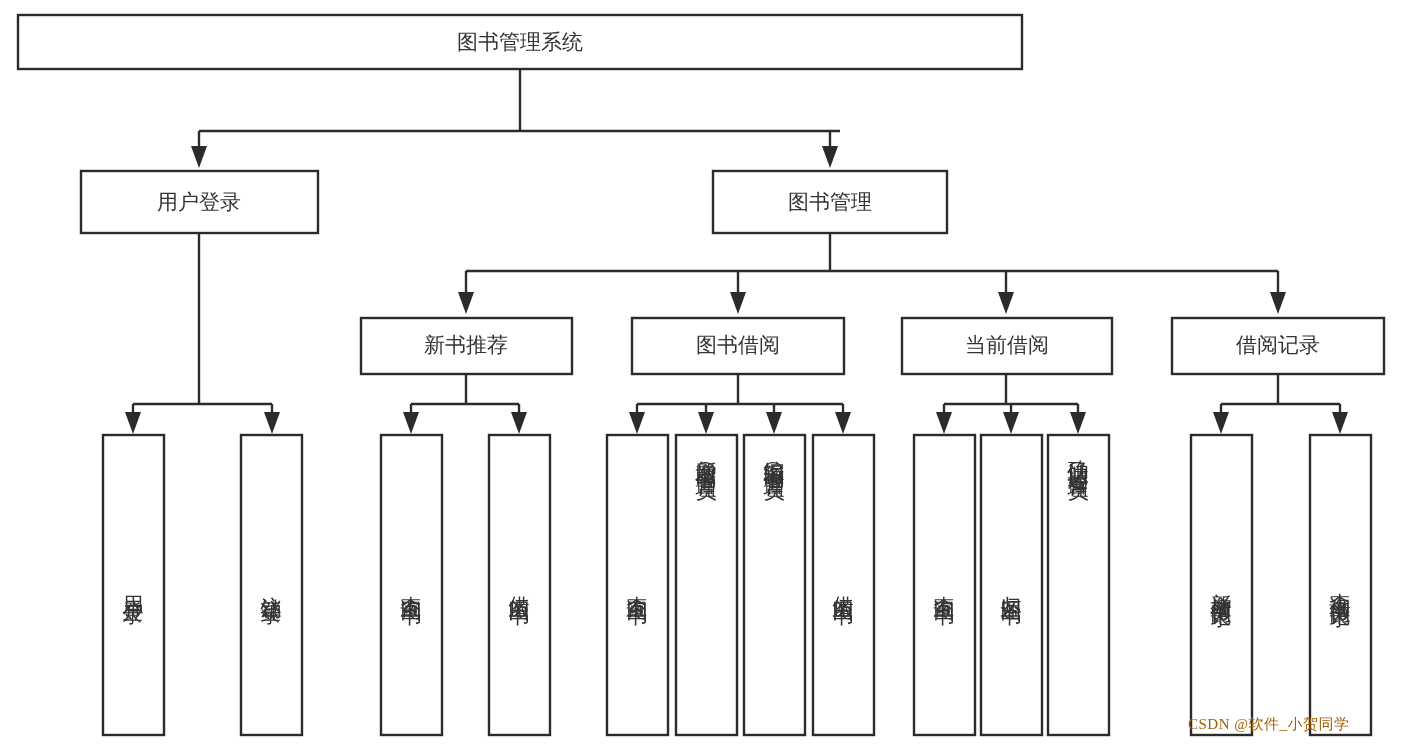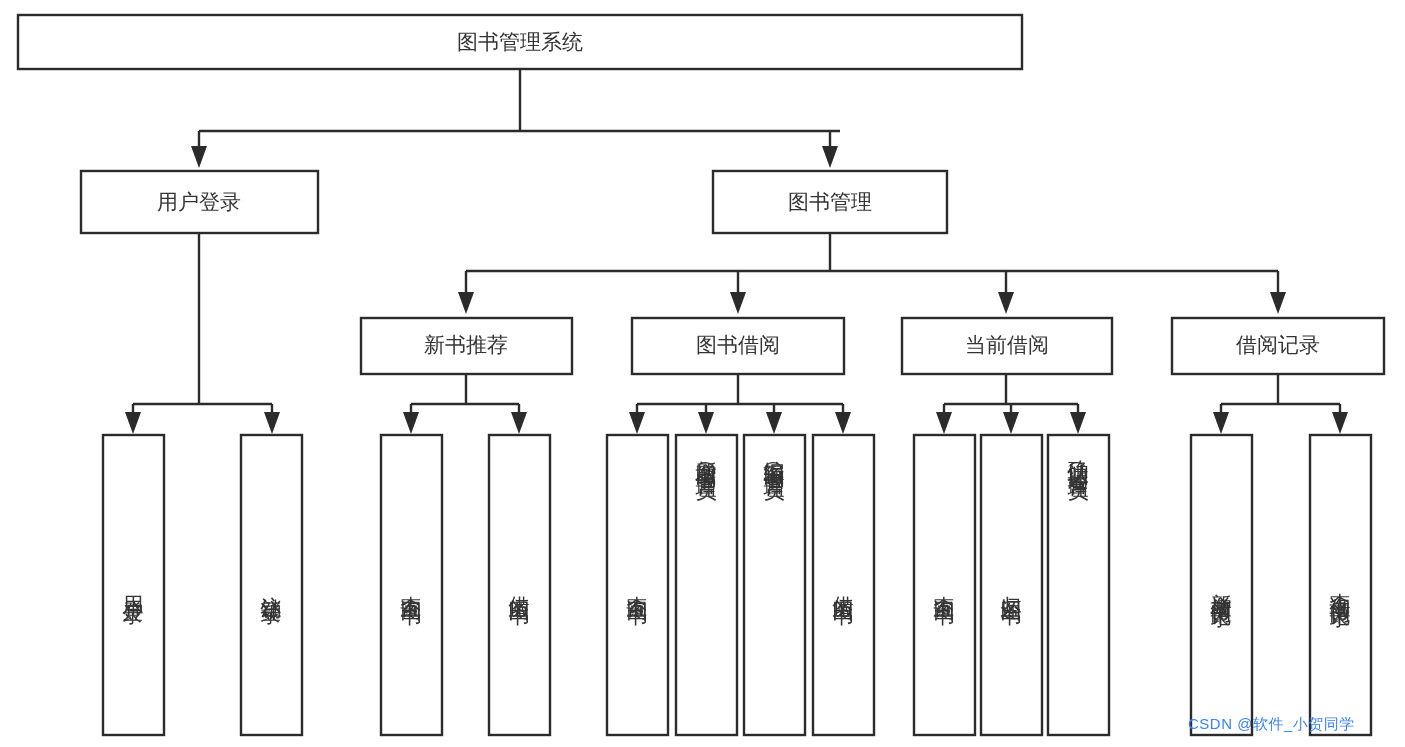--- a/index.html
+++ b/index.html
@@ -62,23 +62,23 @@
     font-size: 21px;
     color: #333333;
     letter-spacing: 3px;
     line-height: 1;
     white-space: nowrap;
   }
   .watermark {
     position: absolute;
     left: 1188px;
     top: 715px;
-    font-family: Liberation Sans, sans-serif;
+    font-family: Liberation Serif, serif;
     font-size: 15px;
-    color: #3b82f6;
+    color: #a16207;
     white-space: nowrap;
     letter-spacing: 0.5px;
   }
 </style>
 </head>
 <body>
 
 <div id="diagram-root">
 
   <svg class="layer" viewBox="0 0 1405 747" xmlns="http://www.w3.org/2000/svg">

